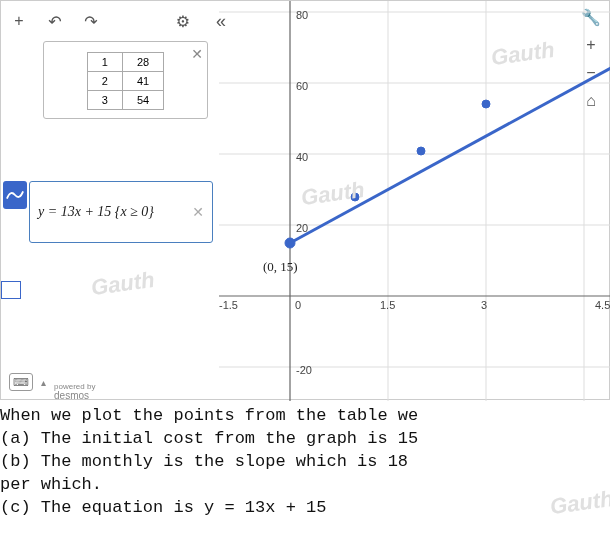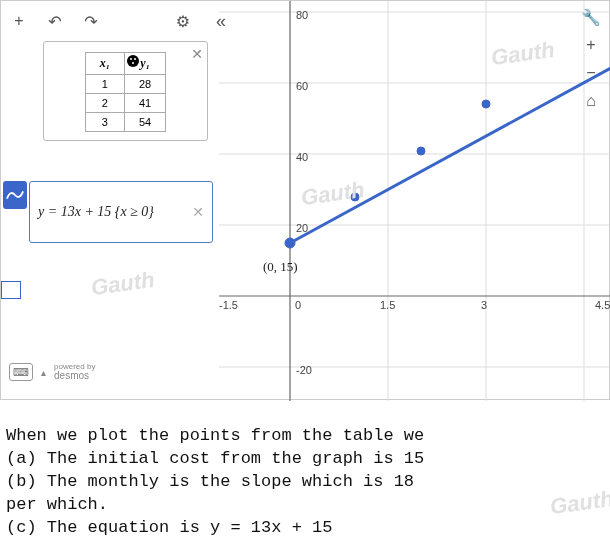--- a/index.html
+++ b/index.html
@@ -22,29 +22,29 @@
   .th-y-icon span { position:absolute; width:2px; height:2px; background:#fff; border-radius:50%; left:5px; top:7px; }
   .expr-panel { position:absolute; left:28px; top:180px; width:184px; background:#fff; border:1px solid #4a7fbf; border-radius:3px; padding:22px 8px; display:flex; align-items:center; gap:6px;}
   .expr-badge { position:absolute; left:2px; top:180px; width:24px; height:28px; background:#3a66c9; border-radius:3px; display:flex; align-items:center; justify-content:center; }
   .expr-badge svg { width:18px; height:16px; }
   .expr-text { font-family:"Times New Roman", serif; font-style:italic; font-size:14px; color:#222; }
   .expr-close { color:#aaa; font-size:14px; cursor:pointer; margin-left:auto; }
   .box-x { position:absolute; width:20px; height:18px; border:1px solid #3a66c9; left:0; top:280px; background:#fff; }
   .kb-area { position:absolute; left:8px; top:362px; display:flex; align-items:center; gap:8px; }
   .kb-icon { width:24px; height:18px; border:1px solid #999; border-radius:3px; display:flex; align-items:center; justify-content:center; font-size:11px; color:#666; }
   .desmos { font-size:10px; color:#888; line-height:1; }
-  .desmos small { font-size:8px; display:block; }
+  .desmos small { font-size:8px; display:block;margin-top:20px; }
   .plot-svg { position:absolute; left:218px; top:0; width:392px; height:400px; }
   .axis-label { font-family:"Times New Roman", serif; font-size:13px; fill:#222; }
   .tick-label { font-family:Arial,sans-serif; font-size:11px; fill:#444; }
   .gridline { stroke:#ddd; stroke-width:1; }
   .axisline { stroke:#666; stroke-width:1.2; }
   .dataline { stroke:#3a66c9; stroke-width:3; fill:none; }
   .datapoint { fill:#3a66c9; stroke:#3a66c9; }
-  .explain { position:absolute; left:6px; top:405px; right:10px; font-family:"Courier New", monospace; font-size:17px; line-height:1.35; color:#111;margin-top:20px; }
+  .explain { position:absolute; left:0; top:405px; right:10px; font-family:"Courier New", monospace; font-size:17px; line-height:1.35; color:#111; }
   .watermark { position:absolute; color:#e0e0e0; font-size:22px; font-style:italic; font-weight:bold; pointer-events:none; transform:rotate(-8deg); }
 </style>
 </head>
 <body>
 
 <div class="graph-area">
 
   <div class="toolbar-left">
     <div class="tool-icon">+</div>
     <div class="tool-icon">↶</div>
@@ -59,26 +59,20 @@
     <div class="tool-icon">+</div>
     <div class="tool-icon">−</div>
     <div class="tool-icon">⌂</div>
   </div>
 
   <div class="panel">
     <div class="table-wrap">
       <div class="close-x">✕</div>
       <table class="vtable">
         <tbody>
-            <tr>
-          <th>x₁</th>
-          <th class="th-y"><span class="th-y-icon">
-                  <span></span>
-                </span><span>y₁</span></th>
-        </tr>
         <tr>
               <td>1</td>
               <td>28</td>
             </tr>
         <tr>
               <td>2</td>
               <td>41</td>
             </tr>
         <tr>
               <td>3</td>

